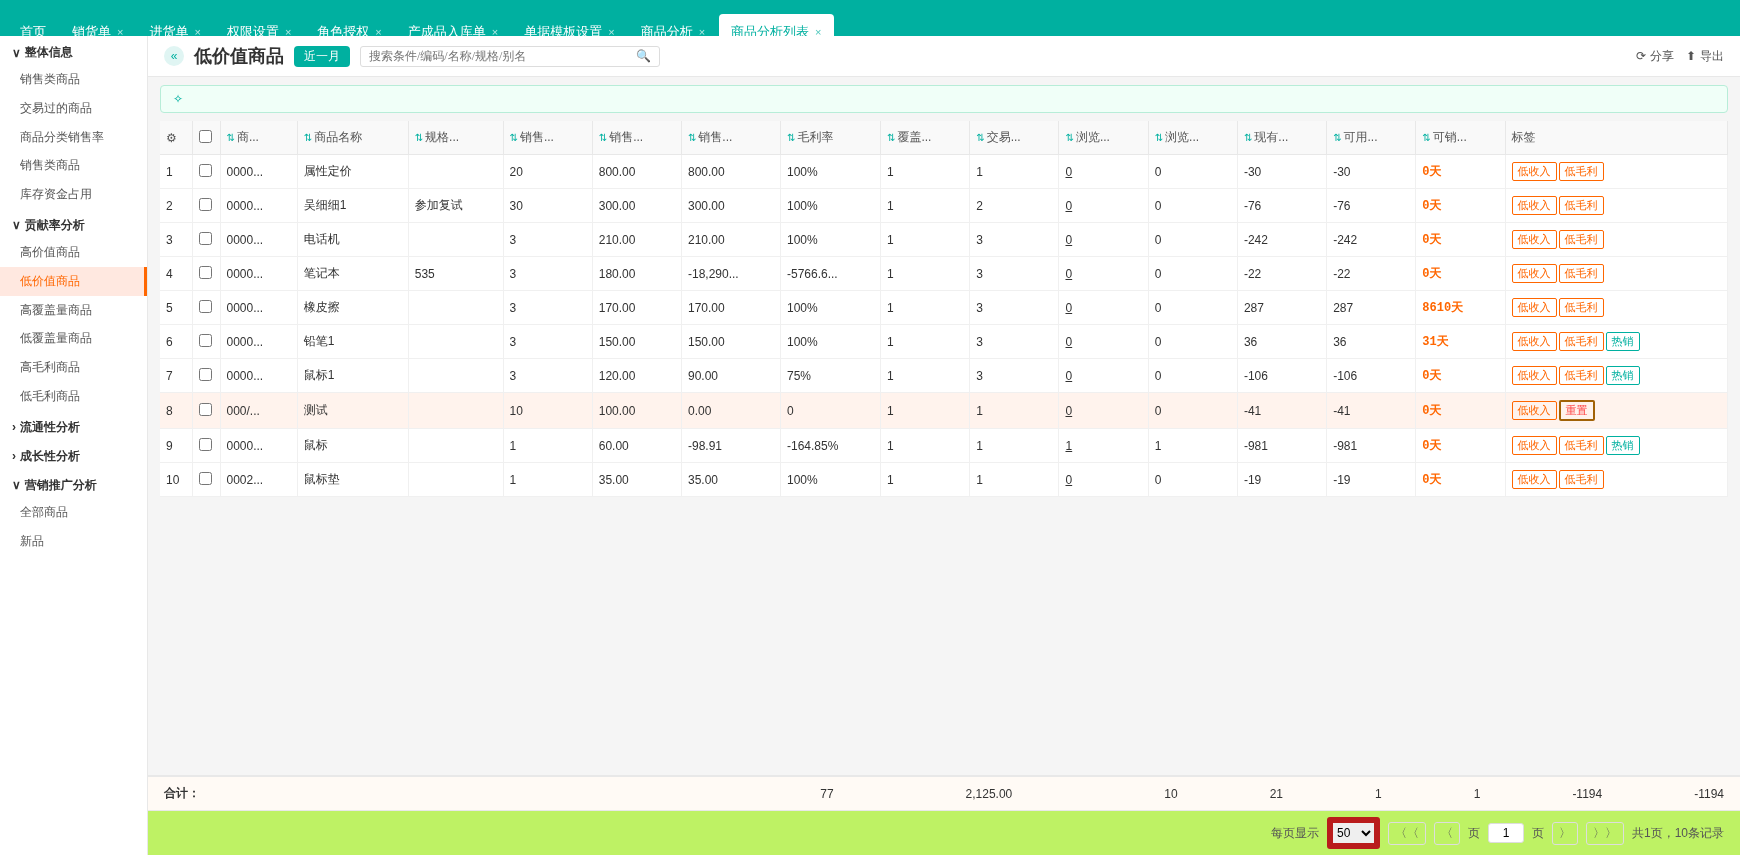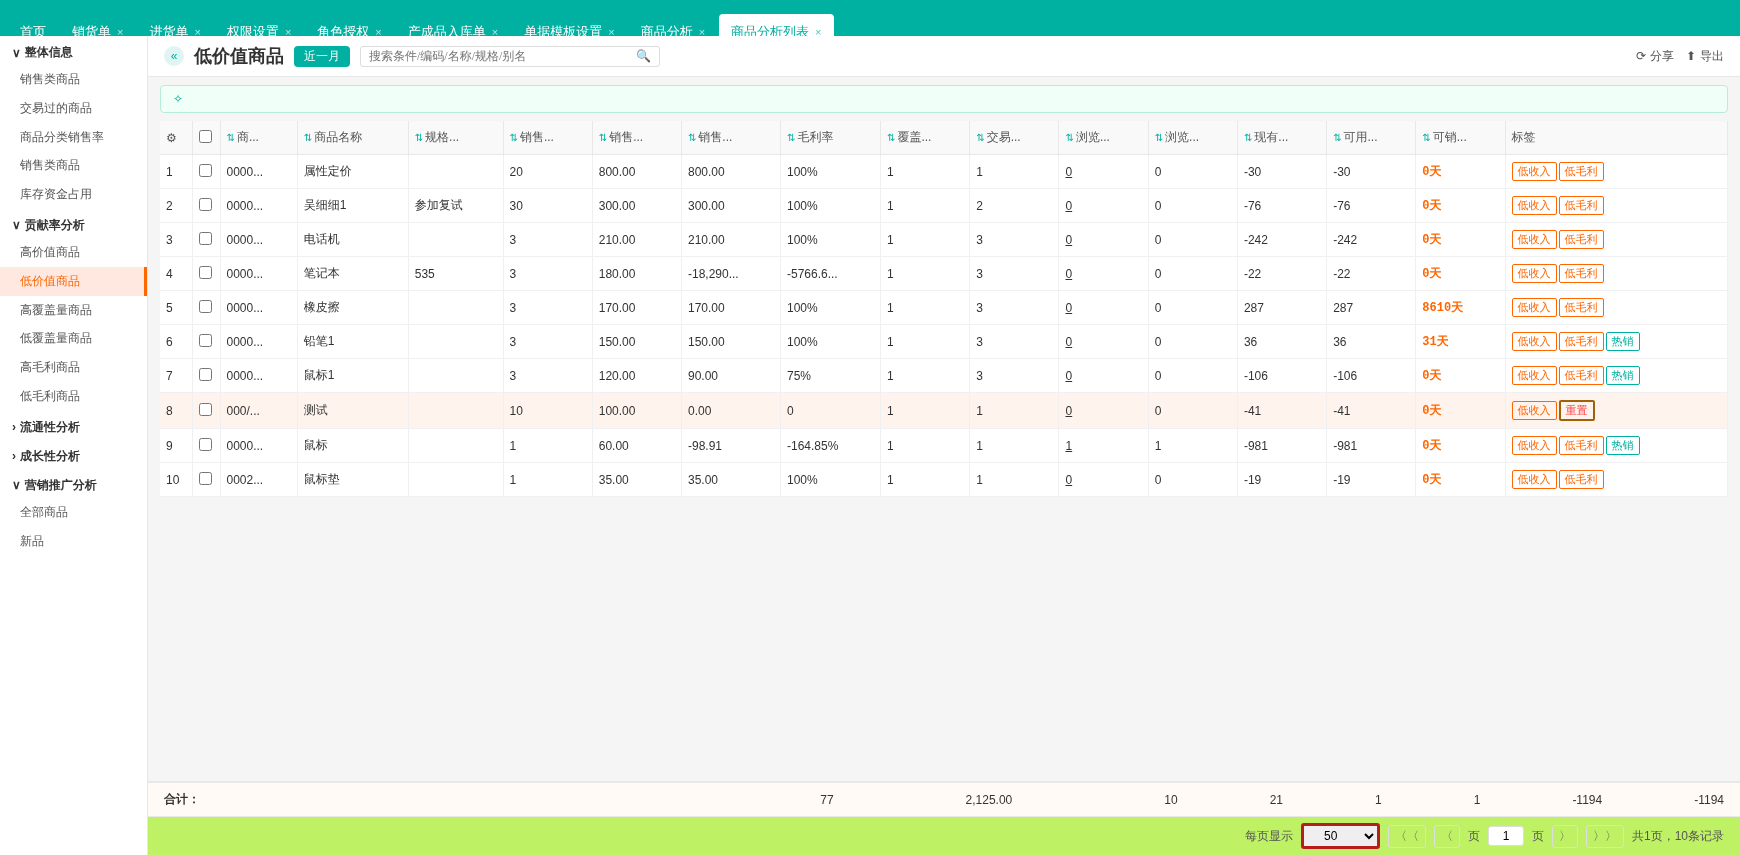--- a/index.html
+++ b/index.html
@@ -208,23 +208,23 @@
       justify-content: flex-end;
       padding: 6px 16px;
       gap: 8px;
       background: #bef264;
       border-top: 1px solid #e8e8e8;
       font-size: 12px;
       color: #555;
       flex-shrink: 0;
     }
     .pagination select {
-      border: 3px solid #b91c1c;
+      border: 6px solid #b91c1c;
       border-radius: 3px;
-      padding: 2px 16px;
+      padding: 2px 0;
     }
     .pagination .pg-btn {
       cursor: pointer;
       color: #555;
       padding: 2px 6px;
       border: 1px solid #ddd;
       border-radius: 3px;
     }
     .pagination input {
       width: 36px;

